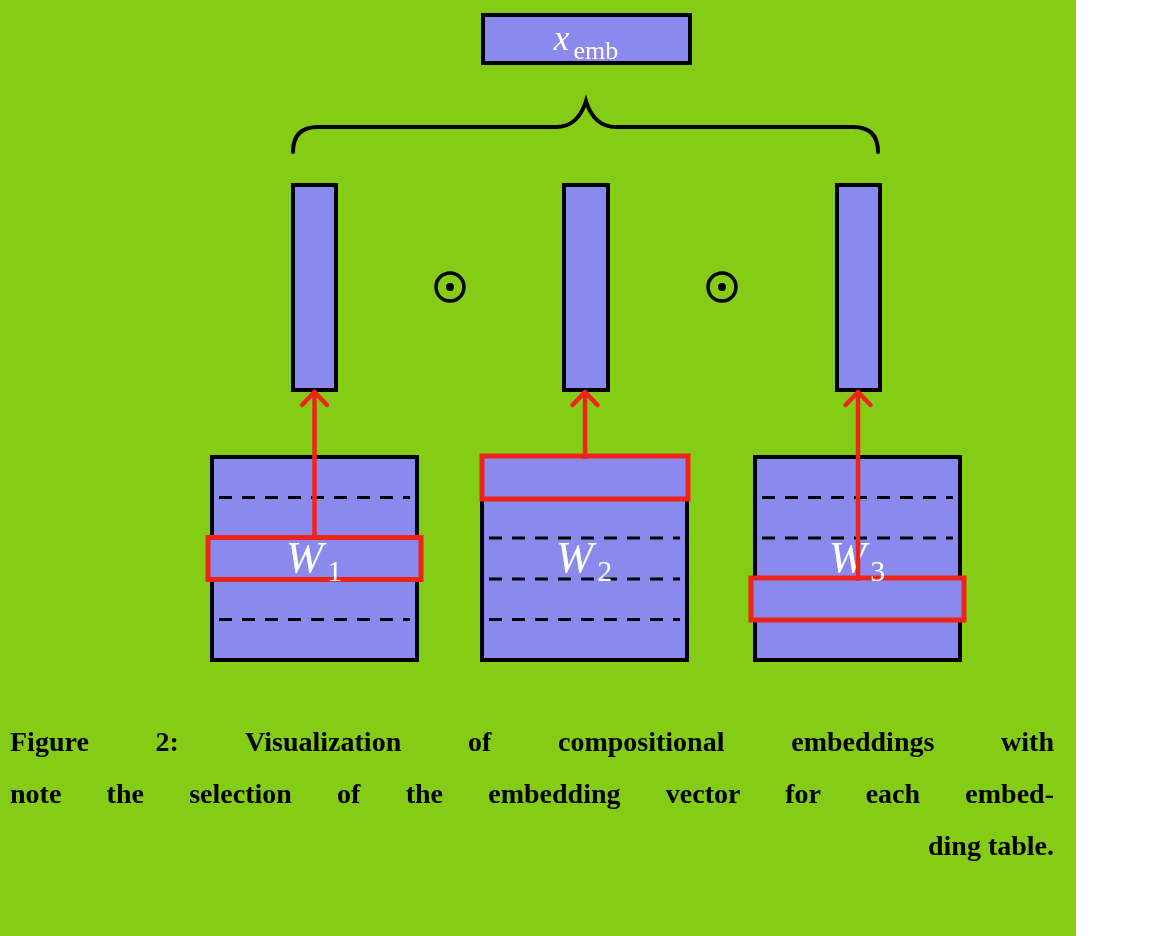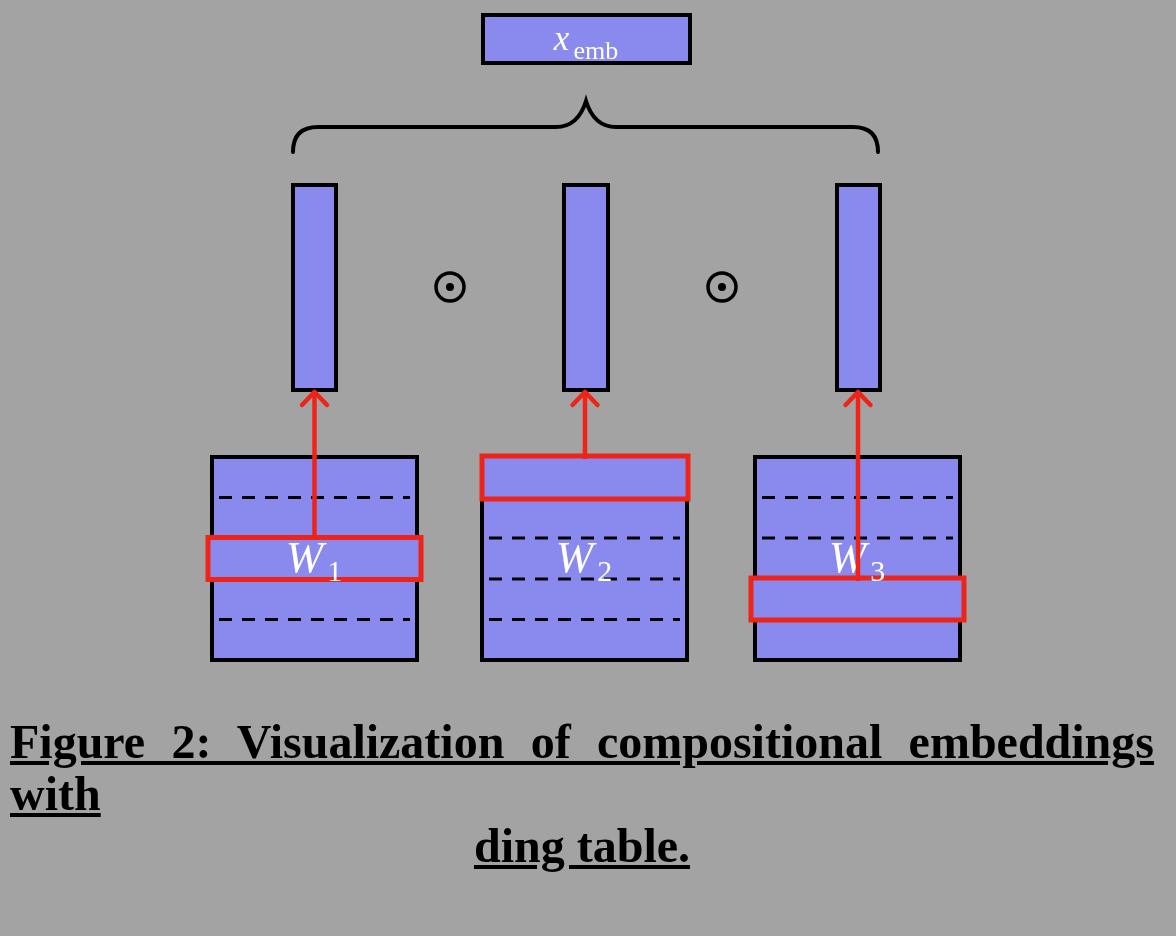--- a/index.html
+++ b/index.html
@@ -2,25 +2,24 @@
 <html style="--embedding-fill: #8a8aee; --highlight-red: #ee2419; --outline: #000000; --label-text: #ffffff;"><head>
 <meta charset="utf-8">
 <style>
   html, body {
     margin: 0;
     padding: 0;
     background: #ffffff;
     width: 1176px;
   }
   .page {
-    width: 1176px;
+    width: 1076px;
     height: 936px;
-    background: #a3a3a3;
+    background: #84cc16;
     overflow: hidden;
-    text-decoration: underline;
   }
   svg { display: block; }
 
   
   .cell {
     fill: var(--embedding-fill, #8a8aee);
     stroke: var(--outline, #000000);
     stroke-width: 4;
   }
   .redrow {
@@ -58,30 +57,30 @@
   .mathvar { font-style: italic; font-size: 35px; fill: var(--label-text, #ffffff); }
   .mathsub { font-size: 26px; fill: var(--label-text, #ffffff); }
   .wvar { font-style: italic; font-size: 45px; fill: var(--label-text, #ffffff); }
   .wsub { font-size: 30px; fill: var(--label-text, #ffffff); }
 
   
   .caption {
     margin: 14px 22px 0 10px;
     font-family: "Liberation Serif", serif;
     font-weight: bold;
-    font-size: 48px;
+    font-size: 28px;
     line-height: 52px;
     color: #000000;
   }
   .caption .jl {
     text-align: justify;
     text-align-last: justify;
   }
   .caption .last {
-    text-align: center;
+    text-align: right;
   }
 </style>
 </head>
 <body>
 
 <div class="page">
 
   <svg width="1176" height="702" viewBox="0 0 1176 702">
 
     <rect class="cell" x="483" y="15" width="207" height="48"></rect>
@@ -148,16 +147,17 @@
       <polyline class="arrow-head" points="572.5,405 585,392 597.5,405"></polyline>
     </g>
     <g>
       <line class="arrow-line" x1="858" y1="581" x2="858" y2="394"></line>
       <polyline class="arrow-head" points="845.5,405 858,392 870.5,405"></polyline>
     </g>
   </svg>
 
   <div class="caption">
     <div class="jl">Figure 2: Visualization of compositional embeddings with</div>
+    <div class="jl">note the selection of the embedding vector for each embed-</div>
     <div class="last">ding table.</div>
   </div>
 
 </div>
 
 </body></html>

